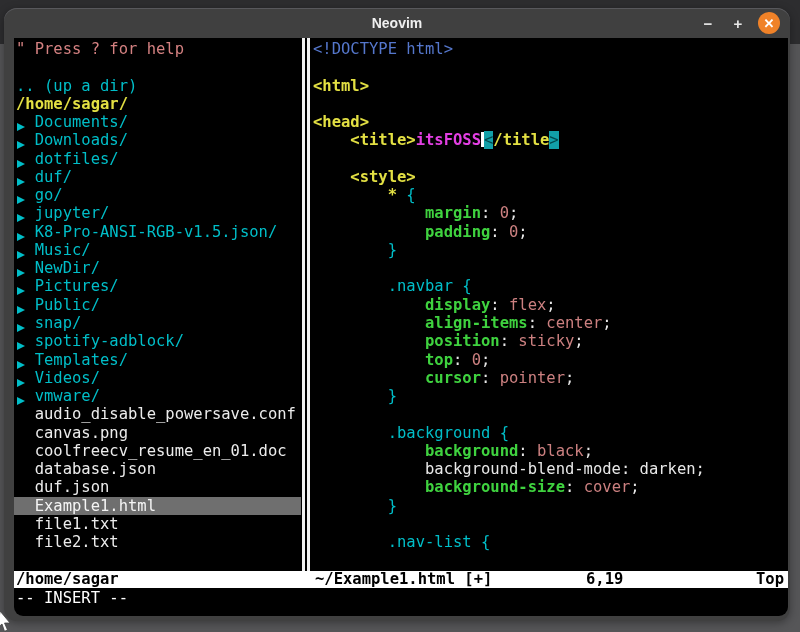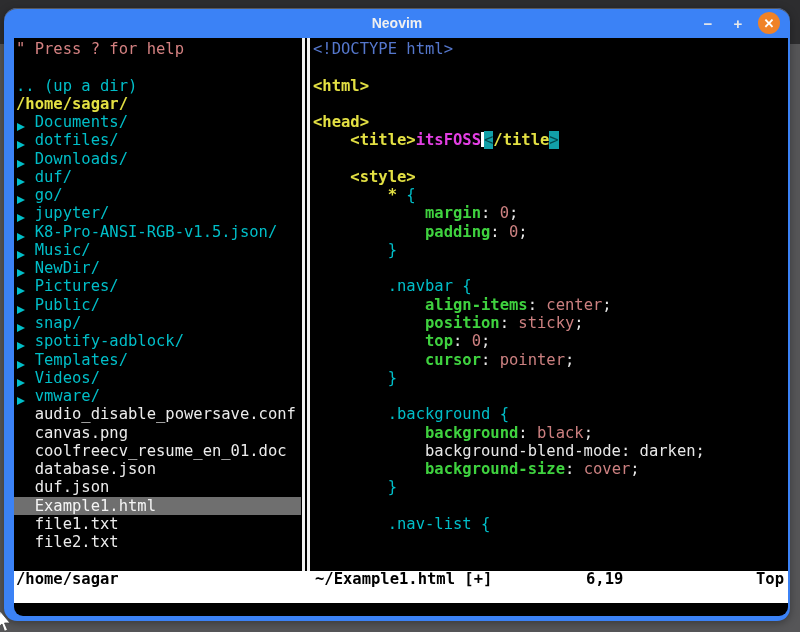--- a/index.html
+++ b/index.html
@@ -1,20 +1,20 @@
 <!DOCTYPE html>
 <html><head>
 <meta charset="utf-8">
 <style>
   html,body{margin:0;padding:0}
   body{width:800px;height:632px;position:relative;overflow:hidden;background:#565658;
        font-family:"DejaVu Sans Mono",monospace}
   .top-band{position:absolute;left:0;top:0;width:800px;height:44px;background:#2d2d2f}
 
-  .window{position:absolute;left:4px;top:8px;width:786px;height:613px;background:#3b82f6;
+  .window{position:absolute;left:4px;top:8px;width:786px;height:613px;background:#404040;
           border-radius:13px;box-shadow:inset 0 1px 0 #58585c, 0 2px 8px rgba(0,0,0,.35)}
   .titlebar{position:relative;height:30px;display:flex;align-items:center;justify-content:center}
   .title-text{color:#f0f0f0;font-family:"Liberation Sans",sans-serif;font-weight:bold;font-size:14px}
   .controls{position:absolute;right:10px;top:0;height:30px;display:flex;align-items:center;gap:10px}
   .ctl{width:20px;height:20px;display:flex;align-items:center;justify-content:center;
        color:#e8e8e8;font-family:"Liberation Sans",sans-serif;font-weight:bold;font-size:15px;cursor:pointer}
   .ctl.close{width:22px;height:22px;border-radius:50%;background:#f08228;color:#fff;font-size:13px}
 
   .terminal{position:absolute;left:10px;top:30px;width:774px;height:578px;background:#000;
             border-radius:0 0 9px 9px;font-size:15.5px;line-height:18.28px;color:#e8e8e8}
@@ -43,21 +43,21 @@
   .s-doctype{color:#5577cc}
   .s-tag{color:#e3e043;font-weight:bold}
   .s-string{color:#e33fe3;font-weight:bold}
   .s-prop{color:#3fd23f;font-weight:bold}
   .s-val{color:#cc8080}
   .s-brace{color:#00bec8}
   .s-plain{color:#e8e8e8}
   .s-match{background:#12a0a8;color:#00494d}
   .s-cursor{display:inline-block;width:3px;height:15px;background:#ffffff;vertical-align:-2px}
 
-  .statusline{position:absolute;left:0;top:533px;width:774px;height:32px;background:#ffffff;
+  .statusline{position:absolute;left:0;top:533px;width:774px;height:17px;background:#ffffff;
               color:#000;font-weight:bold}
   .statusline span{position:absolute;white-space:pre;top:-1px}
   .sl-left{left:2px}
   .sl-buffer{left:301px}
   .sl-pos{left:572px}
   .sl-top{right:4px}
   .modeline{position:absolute;left:2px;top:551px;height:19px;color:#fff;font-weight:normal;white-space:pre}
 
   .mouse{position:absolute;left:-3px;top:610px;z-index:9}
 </style>
@@ -76,22 +76,22 @@
     </div>
   </div>
 
   <div class="terminal">
     <div class="pane pane-left" id="file-list">
         <div class="row"><span class="t-comment">" Press ? for help</span></div>
         <div class="row"><span class="t-file"></span></div>
         <div class="row"><span class="t-updir">.. (up a dir)</span></div>
         <div class="row"><span class="t-cwd">/home/sagar/</span></div>
         <div class="row"><span class="tree-arrow"></span><span class="t-dir">Documents/</span></div>
+        <div class="row"><span class="tree-arrow"></span><span class="t-dir">Downloads/</span></div>
         <div class="row"><span class="tree-arrow"></span><span class="t-dir">dotfiles/</span></div>
-        <div class="row"><span class="tree-arrow"></span><span class="t-dir">Downloads/</span></div>
         <div class="row"><span class="tree-arrow"></span><span class="t-dir">duf/</span></div>
         <div class="row"><span class="tree-arrow"></span><span class="t-dir">go/</span></div>
         <div class="row"><span class="tree-arrow"></span><span class="t-dir">jupyter/</span></div>
         <div class="row"><span class="tree-arrow"></span><span class="t-dir">K8-Pro-ANSI-RGB-v1.5.json/</span></div>
         <div class="row"><span class="tree-arrow"></span><span class="t-dir">Music/</span></div>
         <div class="row"><span class="tree-arrow"></span><span class="t-dir">NewDir/</span></div>
         <div class="row"><span class="tree-arrow"></span><span class="t-dir">Pictures/</span></div>
         <div class="row"><span class="tree-arrow"></span><span class="t-dir">Public/</span></div>
         <div class="row"><span class="tree-arrow"></span><span class="t-dir">snap/</span></div>
         <div class="row"><span class="tree-arrow"></span><span class="t-dir">spotify-adblock/</span></div>
@@ -119,20 +119,21 @@
         <div class="row"><span class="s-tag">&lt;head&gt;</span></div>
         <div class="row"><span class="s-tag">    &lt;title&gt;</span><span class="s-string">itsFOSS</span><span class="s-cursor"></span><span class="s-match">&lt;</span><span class="s-tag">/title</span><span class="s-match">&gt;</span></div>
         <div class="row"></div>
         <div class="row"><span class="s-tag">    &lt;style&gt;</span></div>
         <div class="row"><span class="s-plain">        </span><span class="s-tag">*</span><span class="s-plain"> </span><span class="s-brace">{</span></div>
         <div class="row"><span class="s-plain">            </span><span class="s-prop">margin</span><span class="s-plain">: </span><span class="s-val">0</span><span class="s-plain">;</span></div>
         <div class="row"><span class="s-plain">            </span><span class="s-prop">padding</span><span class="s-plain">: </span><span class="s-val">0</span><span class="s-plain">;</span></div>
         <div class="row"><span class="s-brace">        }</span></div>
         <div class="row"></div>
         <div class="row"><span class="s-brace">        .navbar {</span></div>
+        <div class="row"><span class="s-plain">            </span><span class="s-prop">display</span><span class="s-plain">: </span><span class="s-val">flex</span><span class="s-plain">;</span></div>
         <div class="row"><span class="s-plain">            </span><span class="s-prop">align-items</span><span class="s-plain">: </span><span class="s-val">center</span><span class="s-plain">;</span></div>
         <div class="row"><span class="s-plain">            </span><span class="s-prop">position</span><span class="s-plain">: </span><span class="s-val">sticky</span><span class="s-plain">;</span></div>
         <div class="row"><span class="s-plain">            </span><span class="s-prop">top</span><span class="s-plain">: </span><span class="s-val">0</span><span class="s-plain">;</span></div>
         <div class="row"><span class="s-plain">            </span><span class="s-prop">cursor</span><span class="s-plain">: </span><span class="s-val">pointer</span><span class="s-plain">;</span></div>
         <div class="row"><span class="s-brace">        }</span></div>
         <div class="row"></div>
         <div class="row"><span class="s-brace">        .background {</span></div>
         <div class="row"><span class="s-plain">            </span><span class="s-prop">background</span><span class="s-plain">: </span><span class="s-val">black</span><span class="s-plain">;</span></div>
         <div class="row"><span class="s-plain">            background-blend-mode: darken;</span></div>
         <div class="row"><span class="s-plain">            </span><span class="s-prop">background-size</span><span class="s-plain">: </span><span class="s-val">cover</span><span class="s-plain">;</span></div>

